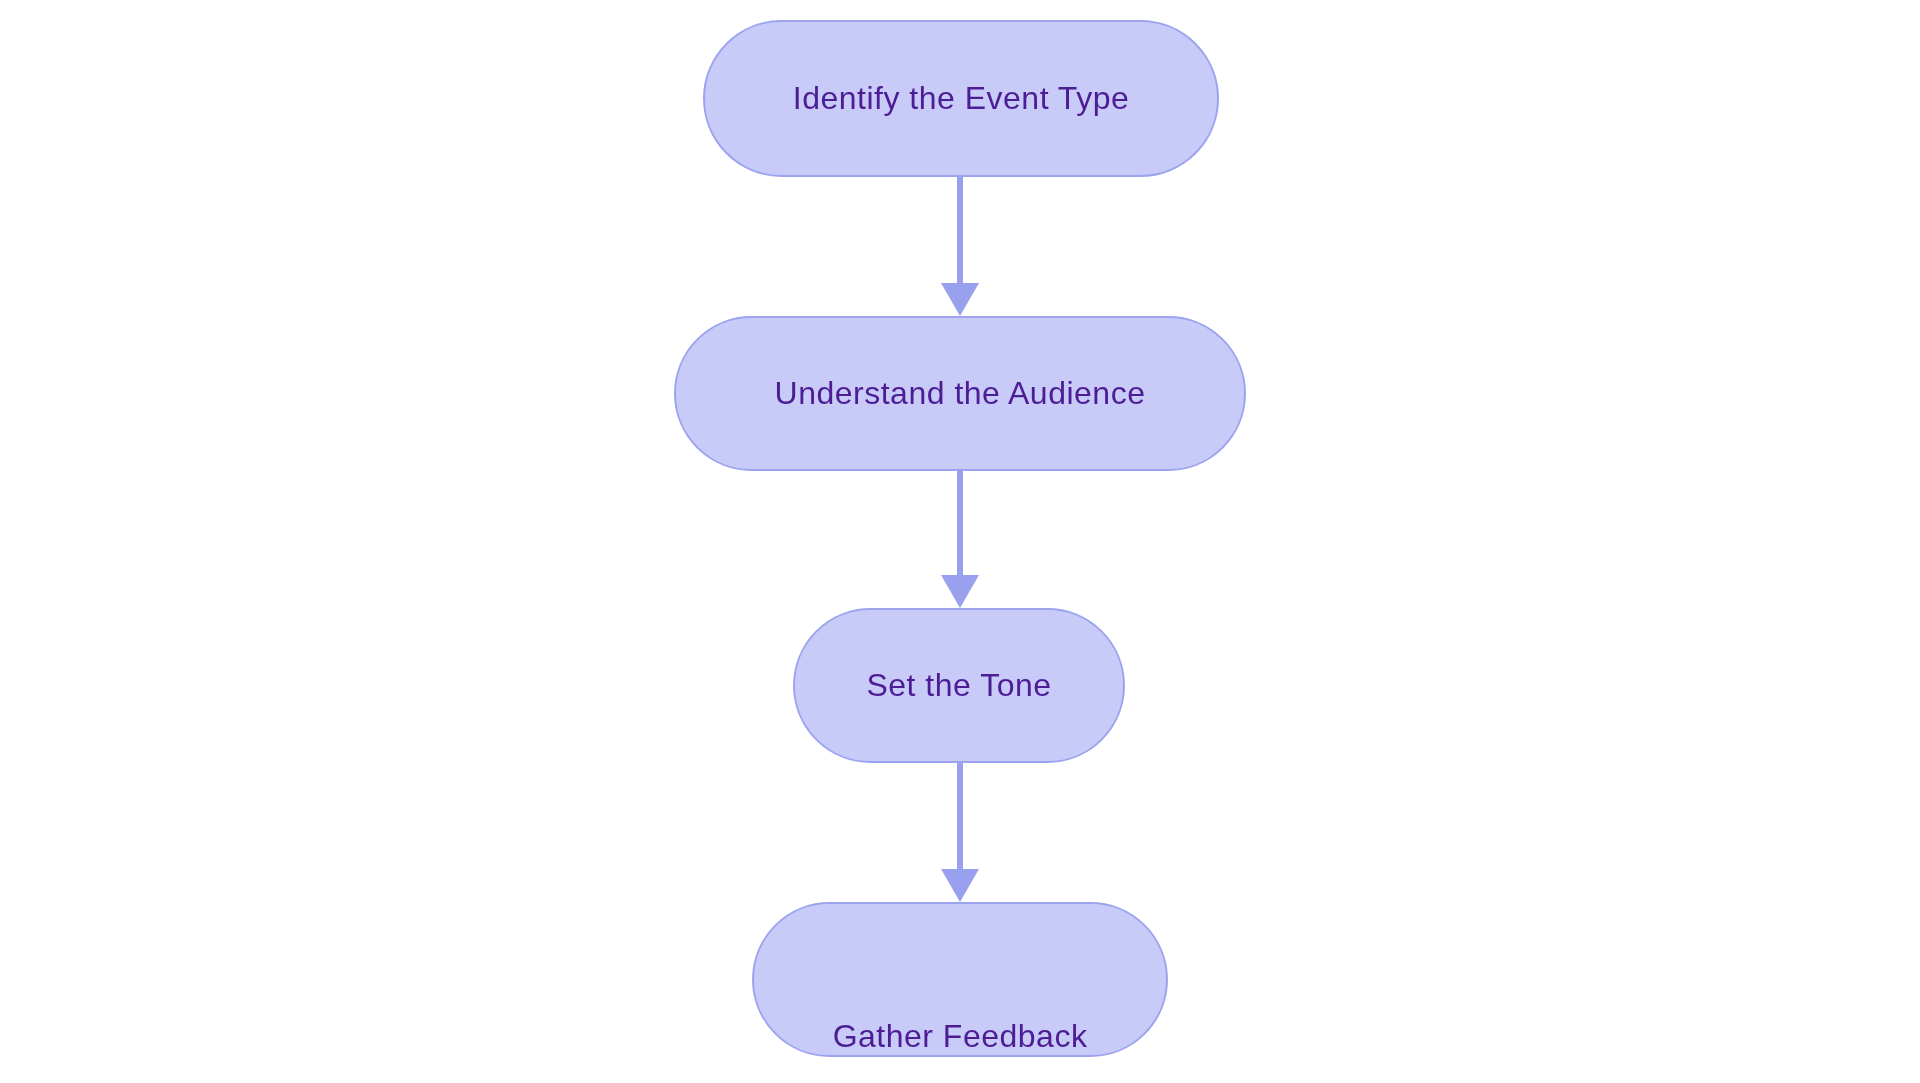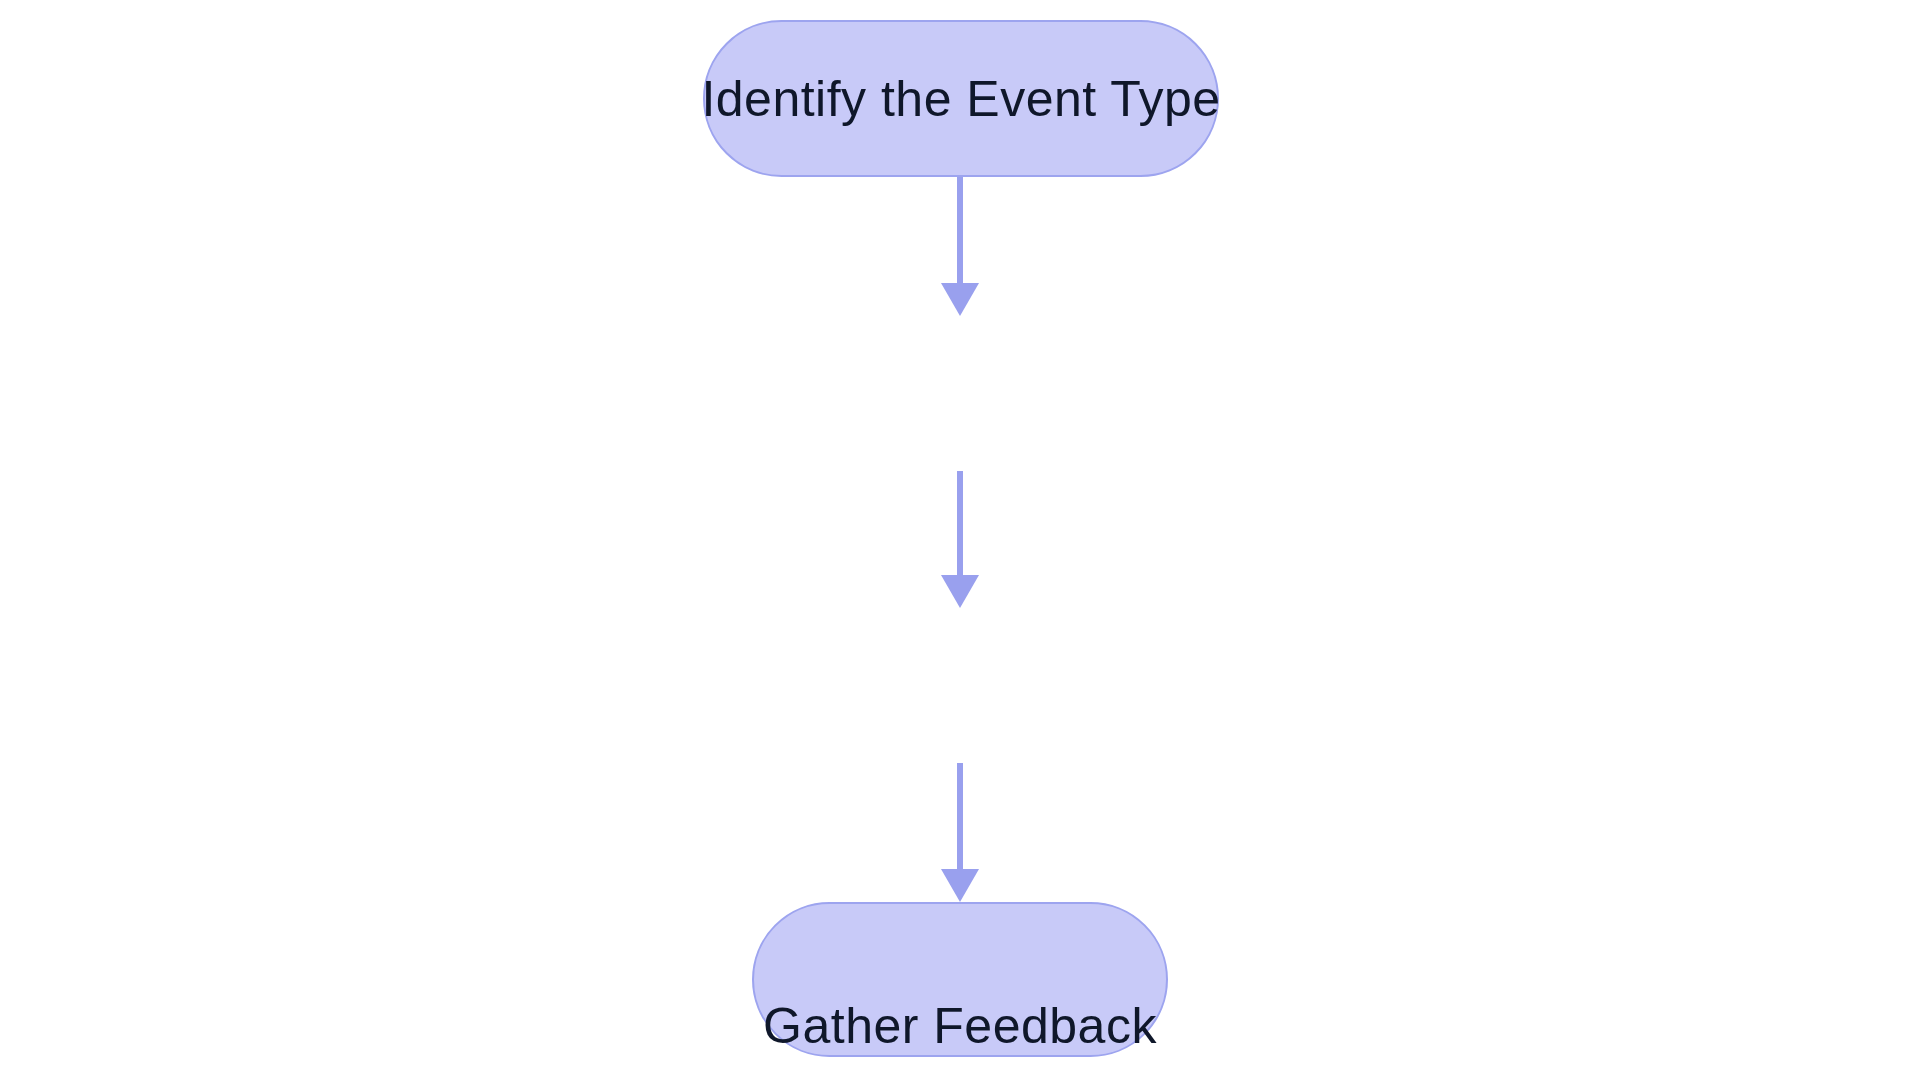--- a/index.html
+++ b/index.html
@@ -19,22 +19,22 @@
     position: absolute;
     box-sizing: border-box;
     background: #c8caf8;
     border: 2px solid #9da4ef;
     border-radius: 80px;
     display: flex;
     align-items: center;
     justify-content: center;
   }
   .flow-node .node-label {
-    color: #0f172a;
-    font-size: 50px;
+    color: #4c1d95;
+    font-size: 32px;
     font-weight: 400;
     letter-spacing: 0.5px;
     white-space: nowrap;
     text-align: center;
   }
   .node-1 { left: 703px; top: 20px;  width: 516px; height: 157px; }
   .node-2 { left: 674px; top: 316px; width: 572px; height: 155px; }
   .node-3 { left: 793px; top: 608px; width: 332px; height: 155px; }
   .node-4 { left: 752px; top: 902px; width: 416px; height: 155px; align-items: flex-end; }
 
@@ -66,24 +66,30 @@
 
 <div class="canvas">
 
   <div class="flow-node node-1">
     <span class="node-label">Identify the Event Type</span>
   </div>
 
   <div class="edge-line edge-line-1"></div>
   <div class="arrowhead arrowhead-1"></div>
 
+  <div class="flow-node node-2">
+    <span class="node-label">Understand the Audience</span>
+  </div>
 
   <div class="edge-line edge-line-2"></div>
   <div class="arrowhead arrowhead-2"></div>
 
+  <div class="flow-node node-3">
+    <span class="node-label">Set the Tone</span>
+  </div>
 
   <div class="edge-line edge-line-3"></div>
   <div class="arrowhead arrowhead-3"></div>
 
   <div class="flow-node node-4">
     <span class="node-label">Gather Feedback</span>
   </div>
 
 </div>
 

